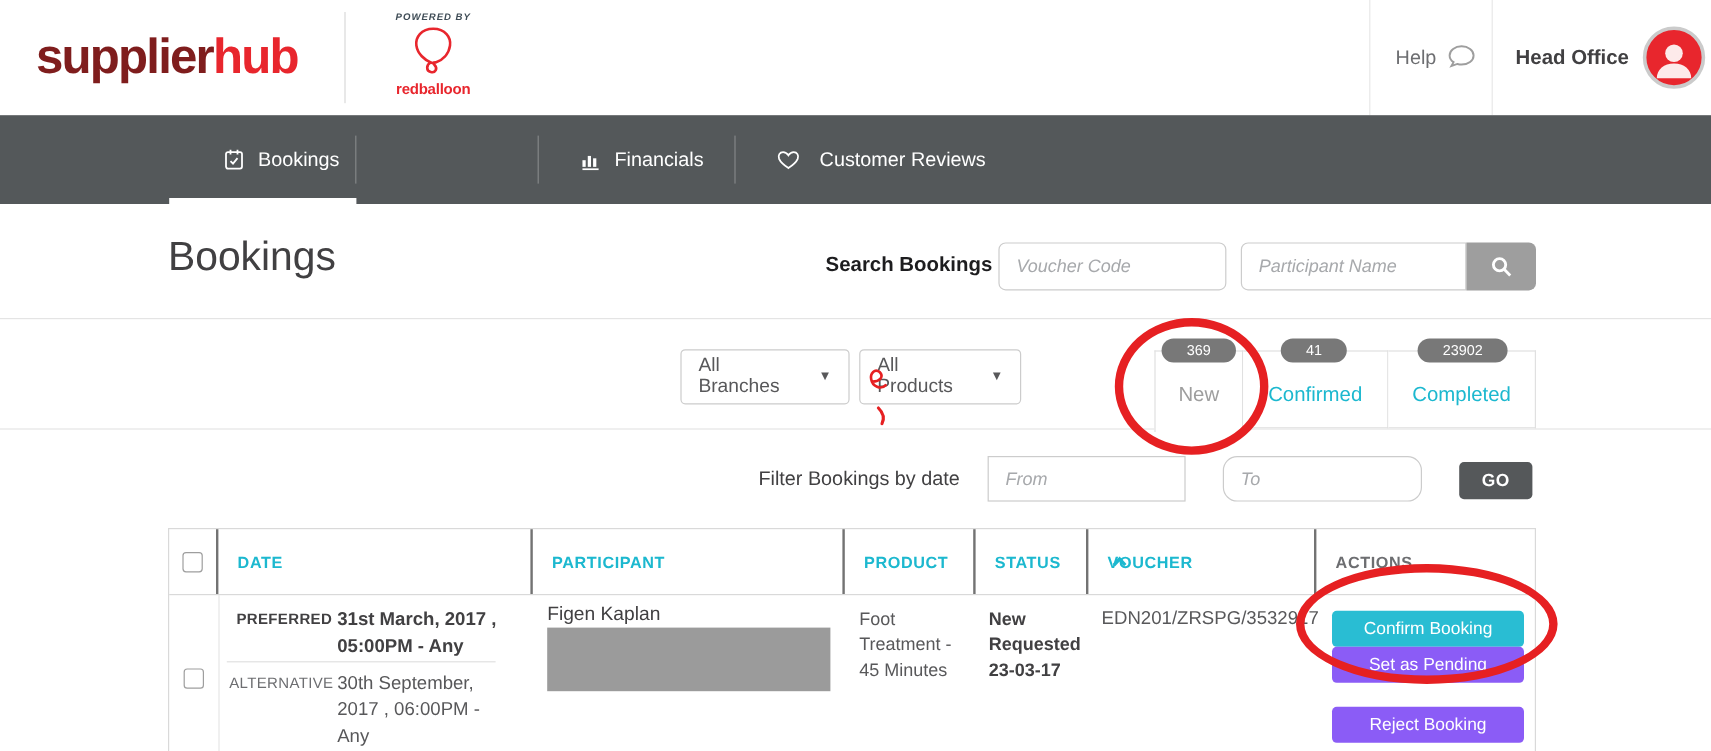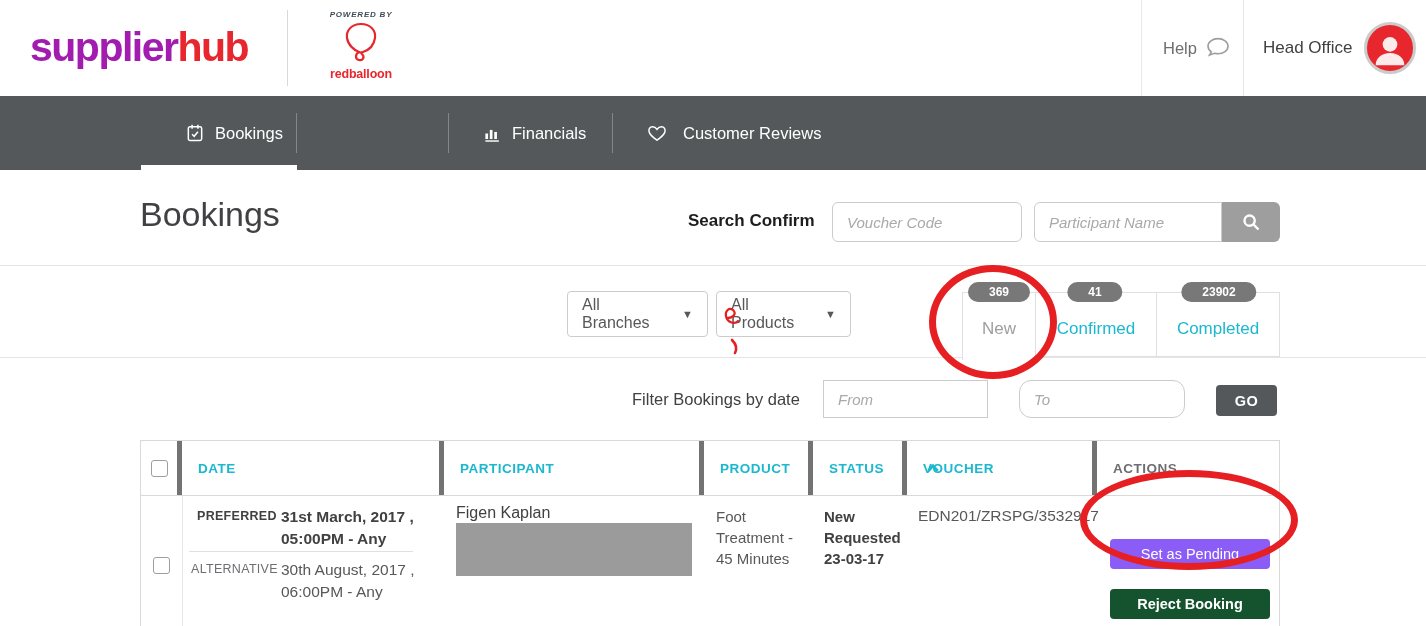--- a/index.html
+++ b/index.html
@@ -4,32 +4,32 @@
 <style>
   html,body{margin:0;padding:0;}
   body{
     width:1426px;height:626px;position:relative;overflow:hidden;
     background:#fff;font-family:"Liberation Sans",sans-serif;color:#414042;
   }
 
   
   .app-header{position:absolute;left:0;top:0;width:1426px;height:96px;background:#fff;}
   .logo{position:absolute;left:30px;top:22px;font-size:41px;font-weight:bold;letter-spacing:-1.5px;line-height:50px;cursor:pointer;}
-  .logo .p1{color:#a21caf;}
+  .logo .p1{color:#7f1d1d;}
   .logo .p2{color:#e8262d;}
   .logo-divider{position:absolute;left:287px;top:10px;width:1px;height:76px;background:#d9d9d9;}
   .powered{position:absolute;left:312px;top:10px;width:66px;text-align:center;margin-left:16px;}
   .powered-by{font-size:8px;font-weight:bold;font-style:italic;letter-spacing:.8px;color:#3f4c56;}
   .balloon-wrap{margin:2px auto 0;width:40px;height:46px;}
   .redballoon-name{font-size:12.5px;font-weight:bold;color:#e8262d;letter-spacing:-.2px;}
   .hdr-vdiv{position:absolute;top:0;width:1px;height:96px;background:#e8e8e8;}
   .help{position:absolute;left:1163px;top:0;height:96px;display:flex;align-items:center;gap:8px;
         font-size:16.5px;color:#6d6e71;cursor:pointer;}
   .account{position:absolute;left:1263px;top:0;height:96px;display:flex;align-items:center;gap:12px;
-        font-size:17px;color:#414042;cursor:pointer;}
+        font-size:17px;color:#414042;cursor:pointer;font-weight:bold;}
   .avatar{width:46px;height:46px;border-radius:50%;background:#e8262d;border:3px solid #cbcbcb;
         overflow:hidden;display:flex;align-items:flex-end;justify-content:center;}
 
   
   .nav{position:absolute;left:0;top:96px;width:1426px;height:74px;background:#54585a;}
   .nav-item{position:absolute;top:0;height:74px;display:flex;align-items:center;gap:10px;
         color:#fff;font-size:16.5px;cursor:pointer;}
   .nav-div{position:absolute;top:17px;width:1px;height:40px;background:rgba(255,255,255,.28);}
   .nav-active-bar{position:absolute;left:141px;bottom:0;width:156px;height:5px;background:#fff;}
 
@@ -49,35 +49,35 @@
   .select{position:absolute;top:291px;height:46px;box-sizing:border-box;border:1px solid #ccc;border-radius:4px;
         background:#fff;display:flex;align-items:center;justify-content:space-between;padding:0 14px;
         font-size:16px;color:#58585a;cursor:pointer;}
   .select .arrow{font-size:11px;color:#58585a;margin-left:12px;}
   .tab{position:absolute;top:292px;box-sizing:border-box;background:#fff;border:1px solid #e0e0e0;
         text-align:center;font-size:17px;cursor:pointer;z-index:2;}
   .tab-new{left:962px;width:74px;height:68px;border-bottom:none;color:#9e9e9e;padding-top:26px;}
   .tab-confirmed{left:1036px;width:121px;height:65px;border-left:none;color:#1cb8cf;padding-top:26px;}
   .tab-completed{left:1157px;width:123px;height:65px;border-left:none;color:#1cb8cf;padding-top:26px;}
   .badge{position:absolute;top:282px;transform:translateX(-50%);height:20px;line-height:20px;border-radius:10px;
-        background:#787878;color:#fff;font-size:12px;font-weight:bold;padding:0 21px;z-index:3;}
+        background:#787878;color:#fff;font-size:12px;font-weight:normal;padding:0 21px;z-index:3;}
 
   
   .date-label{position:absolute;left:632px;top:390px;font-size:16.5px;color:#414042;}
   .from-ipt{position:absolute;left:823px;top:380px;width:165px;height:38px;border-radius:0;}
   .to-ipt{position:absolute;left:1019px;top:380px;width:166px;height:38px;border-radius:12px;}
   .go-btn{position:absolute;left:1216px;top:385px;width:61px;height:31px;background:#55585a;color:#fff;
         border:none;border-radius:4px;font-family:"Liberation Sans",sans-serif;font-size:14.5px;font-weight:bold;
         letter-spacing:.5px;cursor:pointer;}
 
   
   .btable{position:absolute;left:140px;top:440px;width:1140px;height:186px;box-sizing:border-box;
         border:1px solid #d9d9d9;border-bottom:none;background:#fff;}
   .thead{position:relative;height:54px;border-bottom:1px solid #d9d9d9;display:flex;}
-  .th{box-sizing:border-box;border-right:5px solid #737373;display:flex;align-items:center;gap:8px;
+  .th{box-sizing:border-box;border-right:2px solid #737373;display:flex;align-items:center;gap:8px;
         padding-left:16px;font-size:13.5px;font-weight:bold;letter-spacing:.5px;color:#1cb8cf;}
   .th:last-child{border-right:none;color:#6d6e71;}
   .th-check{width:41px;justify-content:center;padding-left:0;}
   .cbx{appearance:none;-webkit-appearance:none;width:17px;height:17px;border:1.5px solid #9e9e9e;
         border-radius:3px;background:#fff;margin:0;cursor:pointer;}
   .trow{position:relative;height:131px;}
   .row-vdiv{position:absolute;left:41px;top:0;width:1px;height:131px;background:#e6e6e6;}
   .row-cbx{position:absolute;left:12px;top:61px;}
   .pref-label{position:absolute;left:56px;top:13px;font-size:12.5px;font-weight:bold;color:#414042;letter-spacing:.3px;}
   .pref-date{position:absolute;left:140px;top:10px;width:142px;font-size:15.5px;font-weight:bold;line-height:22px;color:#414042;}
@@ -86,21 +86,21 @@
   .alt-date{position:absolute;left:140px;top:63px;width:142px;font-size:15.5px;line-height:22px;color:#58585a;}
   .participant-name{position:absolute;left:315px;top:8px;font-size:16px;color:#414042;}
   .redacted{position:absolute;left:315px;top:27px;width:236px;height:53px;background:#9b9b9b;}
   .product-txt{position:absolute;left:575px;top:10px;width:92px;font-size:15px;line-height:21px;color:#58585a;}
   .status-txt{position:absolute;left:683px;top:10px;width:82px;font-size:15px;line-height:21px;font-weight:bold;color:#414042;}
   .voucher-txt{position:absolute;left:777px;top:11px;font-size:15.5px;color:#58585a;white-space:nowrap;}
   .action-btn{position:absolute;left:969px;width:160px;height:30px;border:none;border-radius:4px;color:#fff;
         font-family:"Liberation Sans",sans-serif;font-size:14.5px;cursor:pointer;}
   .btn-confirm{top:13px;background:#29bdd3;}
   .btn-pending{top:43px;background:#8b5cf6;}
-  .btn-reject{top:93px;background:#14532d;font-weight:bold;}
+  .btn-reject{top:93px;background:#8b5cf6;}
 
   
   .anno{position:absolute;border:7px solid #e62022;border-radius:50%;z-index:10;pointer-events:none;}
   .anno-new{left:929px;top:265px;width:114px;height:100px;}
   .anno-confirm{left:1080px;top:470px;width:204px;height:86px;}
   .anno-mark{position:absolute;z-index:10;pointer-events:none;}
 </style>
 </head>
 <body>
 
@@ -170,21 +170,21 @@
       <svg width="20" height="20" viewBox="0 0 24 24" fill="none" stroke="#fff" stroke-width="1.8">
         <path d="M12 20.5s-7.4-4.9-9.3-9.2C1.3 7.6 3.4 4.5 6.7 4.5c2.1 0 3.9 1.1 5.3 3.2 1.4-2.1 3.2-3.2 5.3-3.2 3.3 0 5.4 3.1 4 6.8-1.9 4.3-9.3 9.2-9.3 9.2z"></path>
       </svg>
     </span>
     <span>Customer Reviews</span>
   </div>
   <div class="nav-active-bar"></div>
 </div>
 
 <h1 class="page-title" style="margin:0;">Bookings</h1>
-<div class="search-label">Search Confirm</div>
+<div class="search-label">Search Bookings</div>
 <input class="ipt voucher-ipt" type="text" placeholder="Voucher Code" style="">
 <input class="ipt participant-ipt" type="text" placeholder="Participant Name" style="">
 <button class="search-btn">
   <span style="display:flex;">
     <svg width="22" height="22" viewBox="0 0 24 24" fill="none" stroke="#fff" stroke-width="2.6">
       <circle cx="10.5" cy="10.5" r="5.6"></circle>
         <line x1="14.9" y1="14.9" x2="20.2" y2="20.2"></line>
     </svg>
   </span>
 </button>
@@ -249,26 +249,27 @@
     </div>
   </div>
 
   <div class="trow">
     <div class="row-vdiv"></div>
     <input type="checkbox" class="cbx row-cbx" style="">
     <div class="pref-label">PREFERRED</div>
     <div class="pref-date">31st March, 2017 , 05:00PM - Any</div>
     <div class="date-div"></div>
     <div class="alt-label">ALTERNATIVE</div>
-    <div class="alt-date">30th August, 2017 , 06:00PM - Any</div>
+    <div class="alt-date">30th September, 2017 , 06:00PM - Any</div>
     <div class="participant-name">Figen Kaplan</div>
     <div class="redacted"></div>
     <div class="product-txt">Foot Treatment - 45 Minutes</div>
     <div class="status-txt">New Requested 23-03-17</div>
     <div class="voucher-txt">EDN201/ZRSPG/3532917</div>
+    <button class="action-btn btn-confirm">Confirm Booking</button>
     <button class="action-btn btn-pending">Set as Pending</button>
     <button class="action-btn btn-reject">Reject Booking</button>
   </div>
 </div>
 
 <div class="anno anno-new"></div>
 <div class="anno anno-confirm"></div>
 <svg class="anno-mark" style="left:723px;top:306px;" width="18" height="22" viewBox="0 0 18 22">
   <path d="M4 12 C10 12 14 8 10 4 C6 1 2 5 3 10 C4 16 11 19 15 15" fill="none" stroke="#e62022" stroke-width="2.2" stroke-linecap="round"></path>
 </svg>

